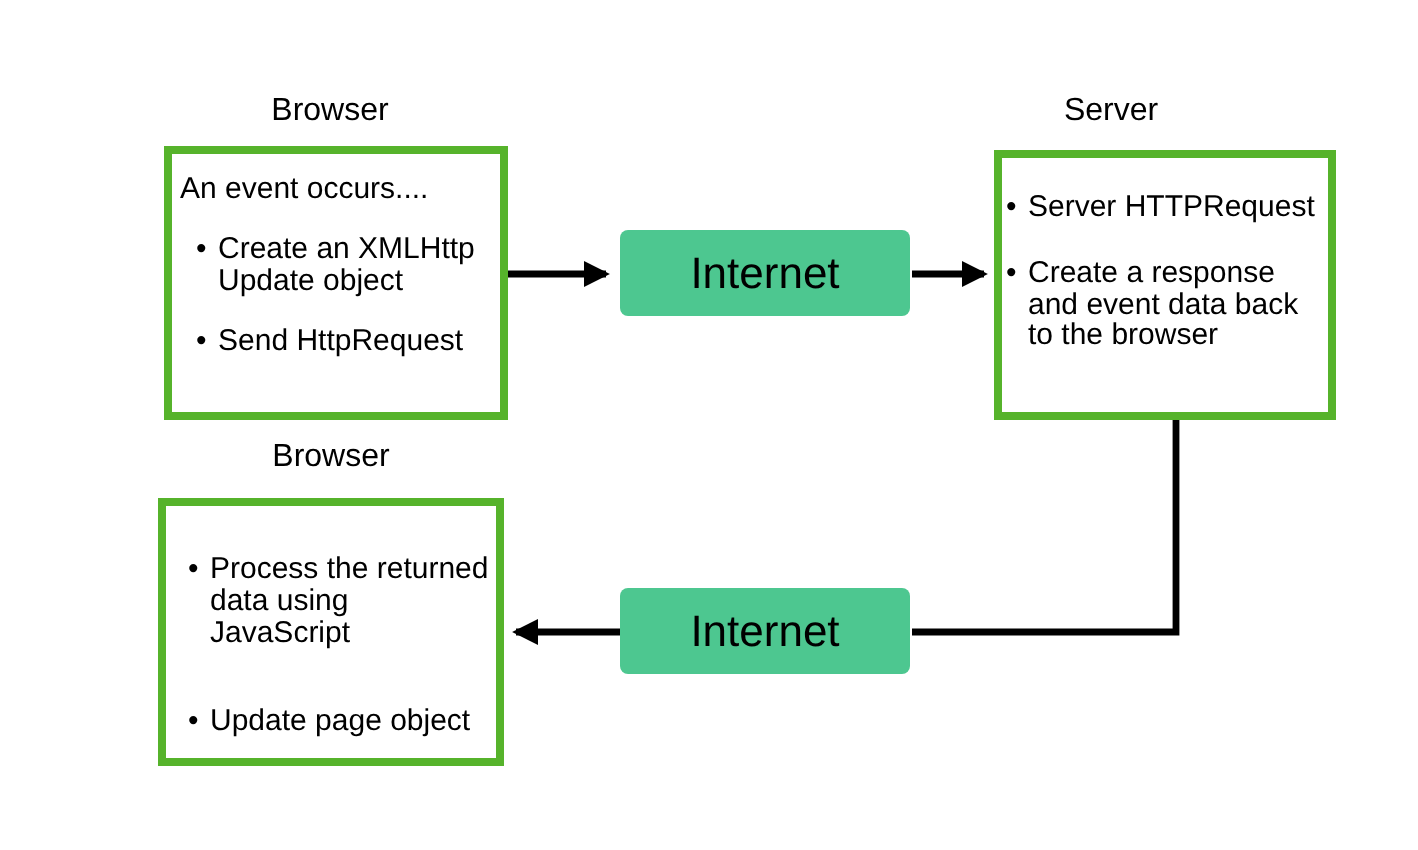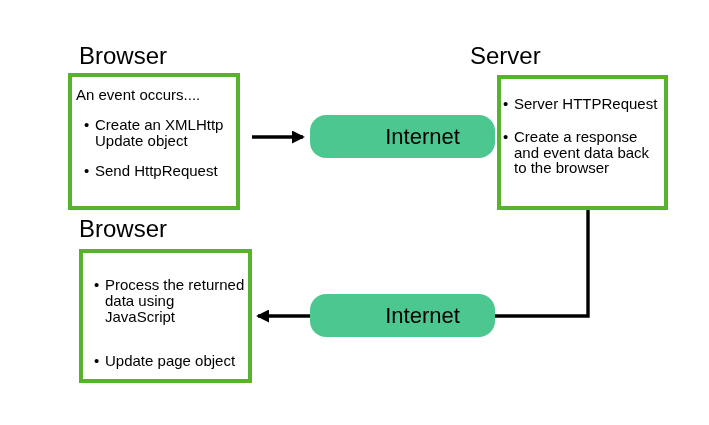--- a/index.html
+++ b/index.html
@@ -22,54 +22,53 @@
   .connectors {
     position: absolute;
     left: 0; top: 0;
     width: 709px; height: 425px;
     pointer-events: none;
   }
   .connector { stroke: var(--line-color); stroke-width: 3.4; fill: none; }
   .arrowhead { fill: var(--line-color); }
   .node-title {
     position: absolute;
-    font-size: 24px;
+    font-size: 16px;
     line-height: 24px;
-    text-align: left;
+    text-align: center;
     white-space: nowrap;
   }
   .box {
     position: absolute;
     background: var(--background);
     border: 4px solid var(--box-border);
     box-sizing: border-box;
   }
   .pill {
     position: absolute;
     background: var(--internet-fill);
-    border-radius: 16px;
+    border-radius: 4px;
     display: flex;
     align-items: center;
     justify-content: center;
     font-size: 22px;
-    padding-left: 40px;
   }
   .intro { font-size: 15px; line-height: 1.05; }
   .blist { list-style: none; margin: 0; }
   .blist li {
     display: grid;
     grid-template-columns: 11px 1fr;
     font-size: 15px;
     line-height: 1.05;
   }
   .dot { font-size: 15px; }
 
   
   #title-browser-top { left: 79px; top: 44px; width: 172px; }
-  #box-browser-top { left: 68px; top: 73px; width: 172px; height: 137px; padding: 10px 4px 0 4px; }
+  #box-browser-top { left: 82px; top: 73px; width: 172px; height: 137px; padding: 10px 4px 0 4px; }
   #box-browser-top .intro { margin-bottom: 14px; }
   #box-browser-top .blist { padding: 0 0 0 8px; }
   #box-browser-top li + li { margin-top: 15px; }
 
   
   #pill-internet-top { left: 310px; top: 115px; width: 145px; height: 43px; }
 
   
   #title-server { left: 470px; top: 44px; width: 171px; }
   #box-server { left: 497px; top: 75px; width: 171px; height: 135px; padding: 17px 1px 0 0; }

